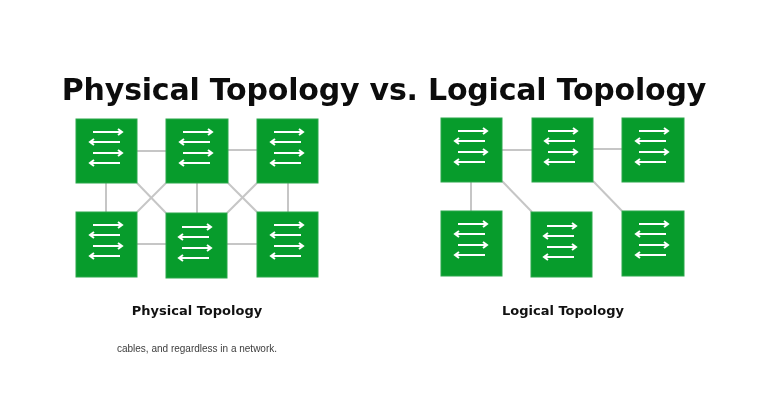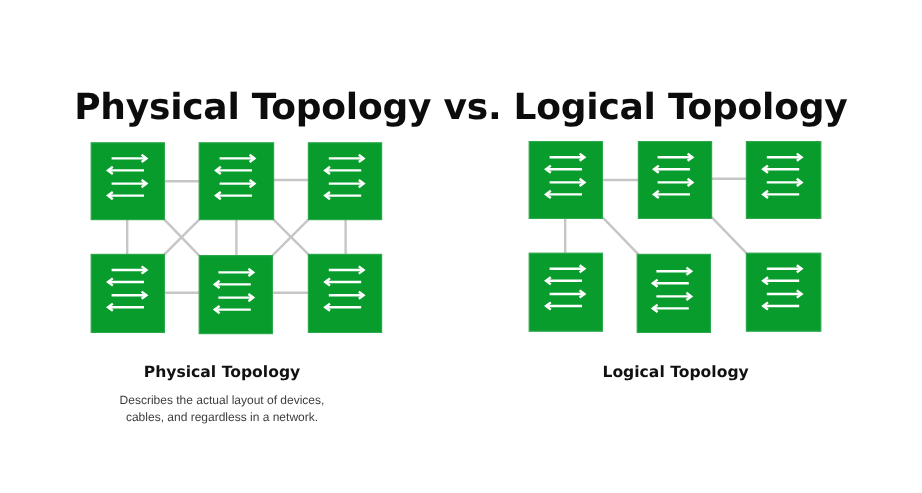--- a/index.html
+++ b/index.html
@@ -108,24 +108,24 @@
       <rect width="61" height="65" fill="#079c2c" stroke="#2aa84a" stroke-width="1"></rect>
       <use href="#arrows" transform="translate(-1,3)"></use>
     </g>
     <g transform="translate(622,211)">
       <rect width="62" height="65" fill="#079c2c" stroke="#2aa84a" stroke-width="1"></rect>
       <use href="#arrows" transform="translate(0,2)"></use>
     </g>
   </g>
 </svg>
 
-<div class="caption" style="left:35px; top:302px;">
+<div class="caption" style="left:47px; top:302px;">
   <p class="heading">Physical Topology</p>
   <p class="desc">
-    <span>Describes the actual layout of devices,</span><br>
+    <br>
     <span>cables, and regardless in a network.</span>
   </p>
 </div>
 
 <div class="caption" style="left:413px; top:302px;">
   <p class="heading">Logical Topology</p>
   <p class="desc">
     <br>
   </p>
 </div>

